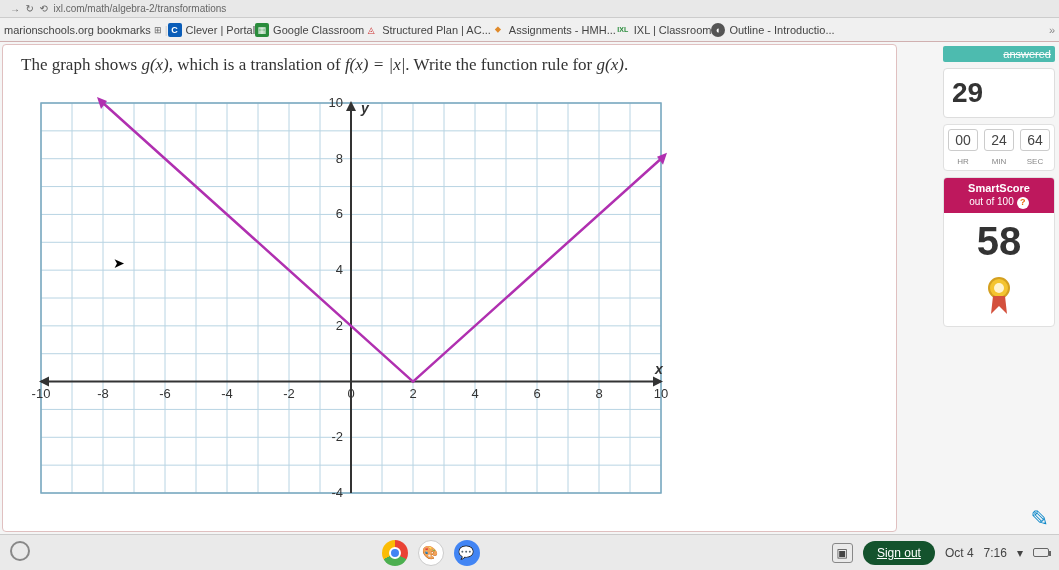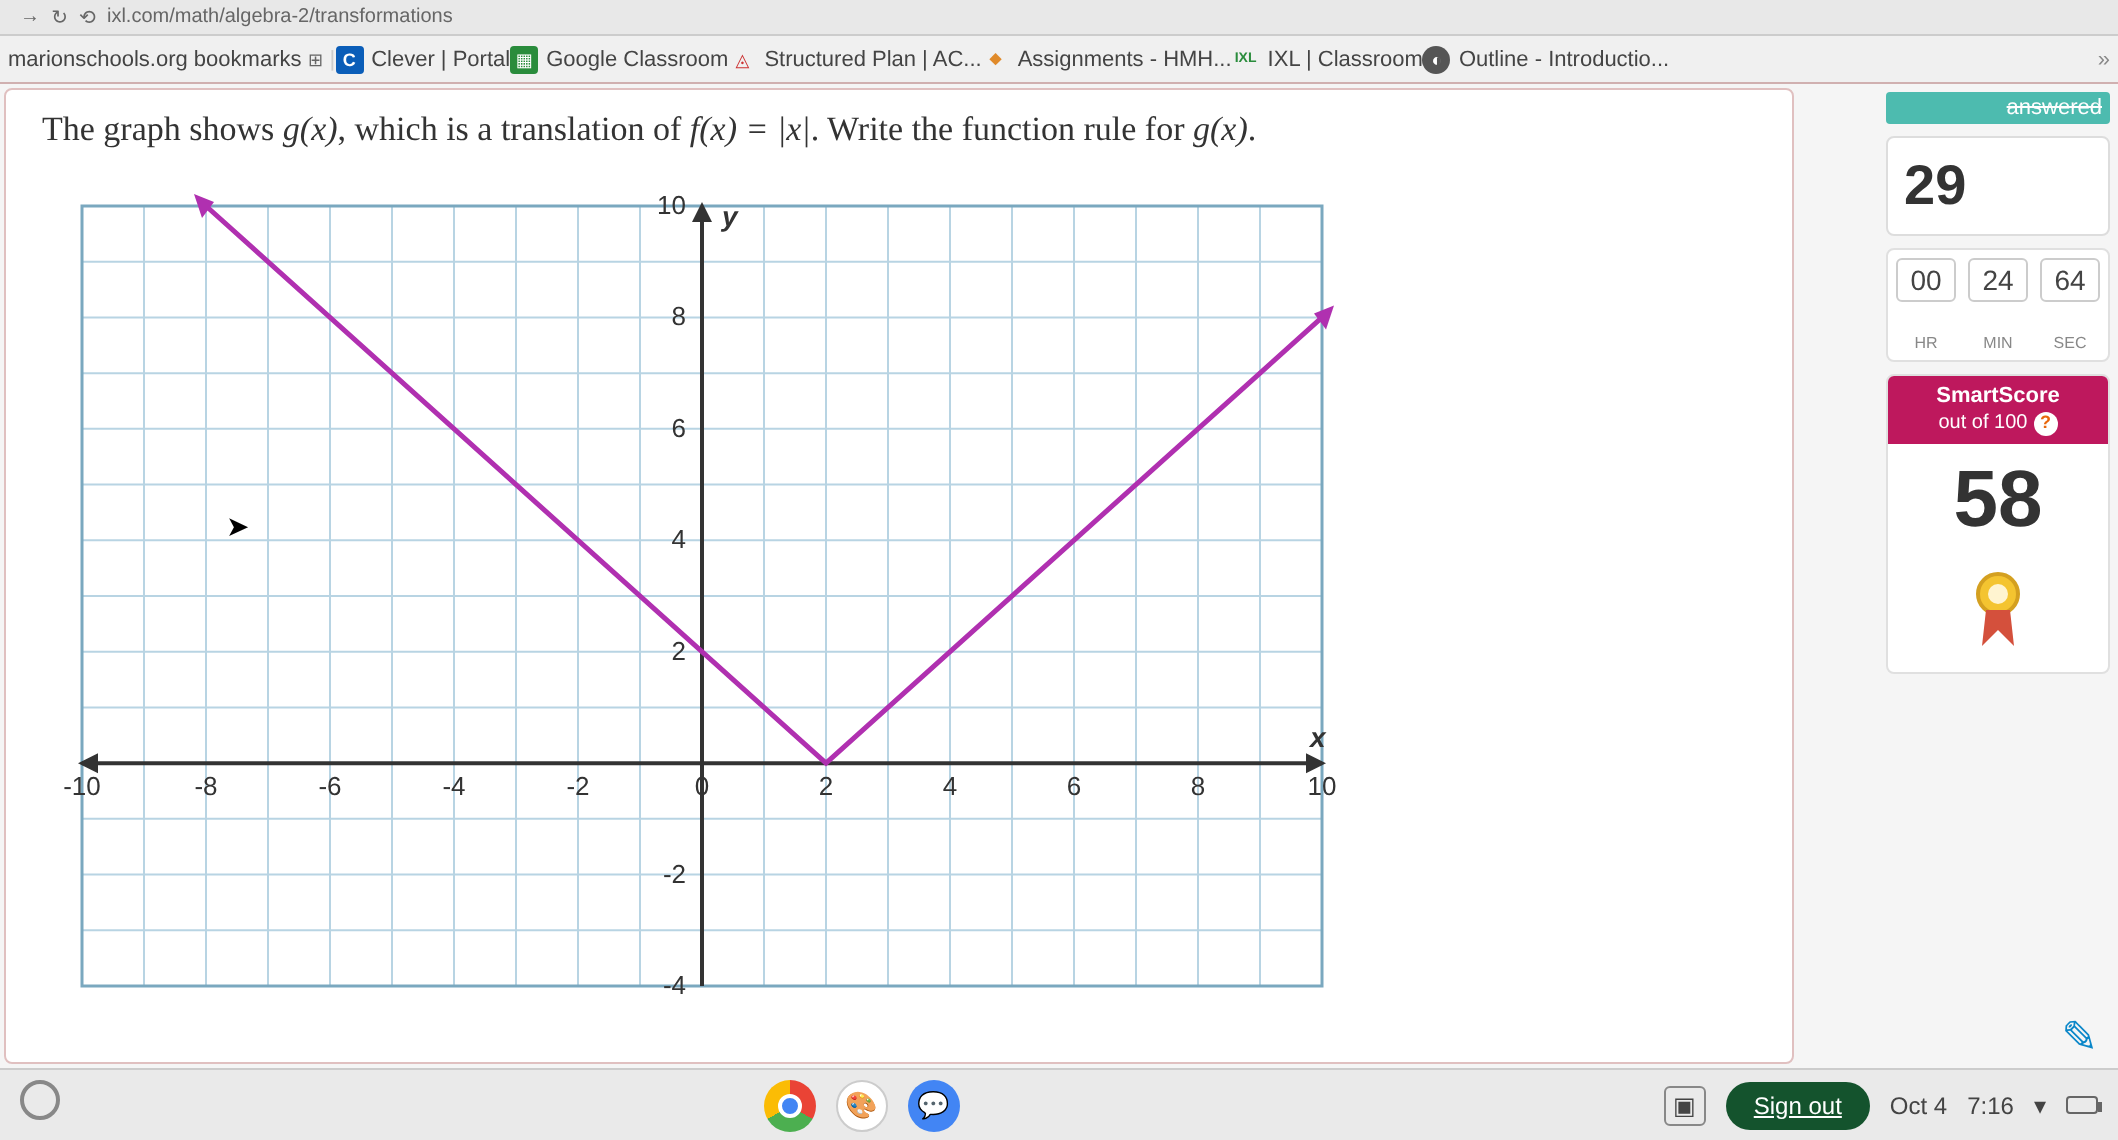--- a/index.html
+++ b/index.html
@@ -132,21 +132,21 @@
 .time-val {
   border: 1px solid #ccc;
   border-radius: 3px;
   font-size: 14px;
   padding: 2px 0;
   color: #444;
 }
 .time-lbl {
   font-size: 8px;
   color: #888;
-  margin-top: 16px;
+  margin-top: 6px;
 }
 .smartscore-header {
   background: #be185d;
   color: #fff;
   font-size: 11px;
   font-weight: bold;
   padding: 4px;
   border-radius: 3px 3px 0 0;
   line-height: 1.2;
 }

